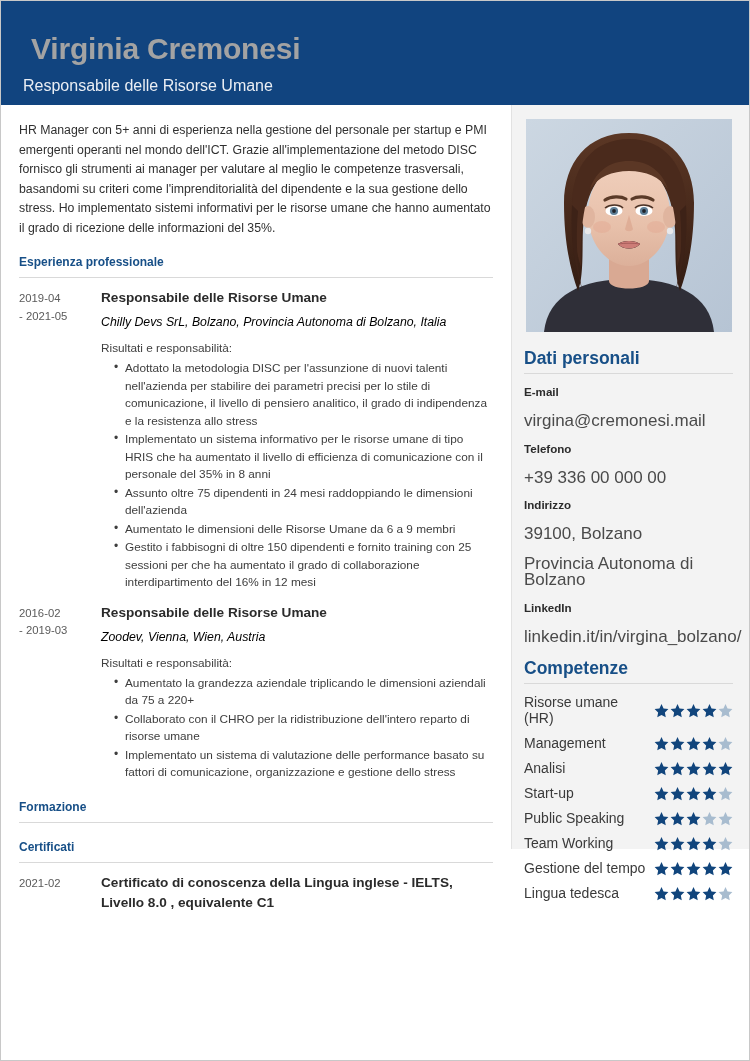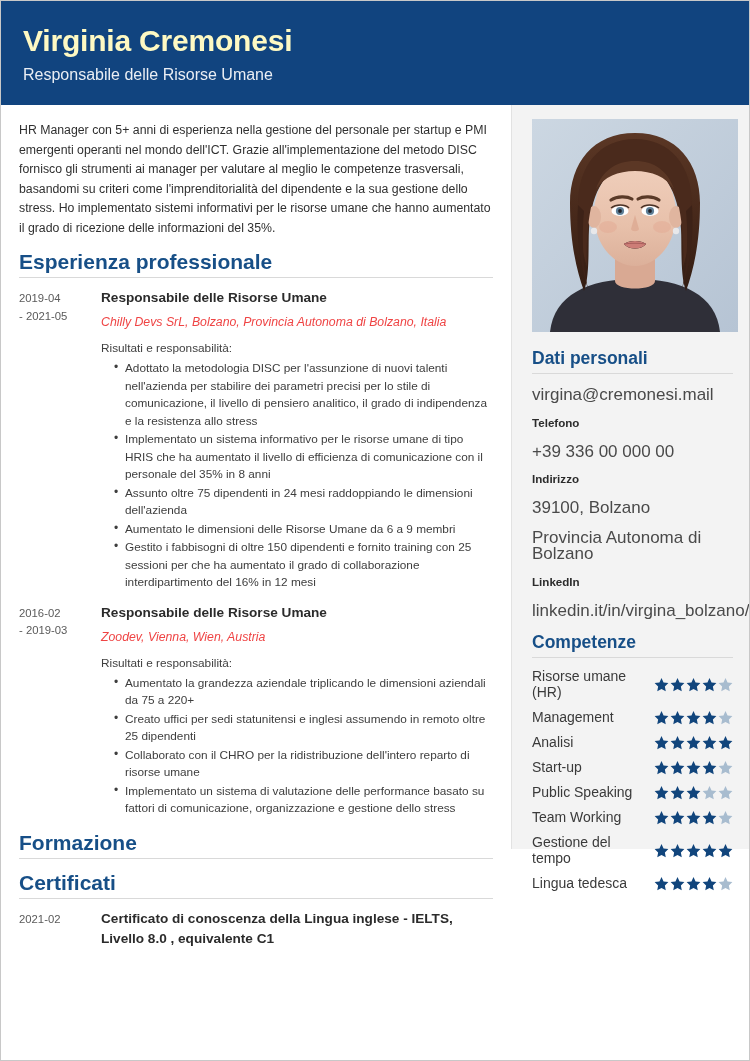--- a/index.html
+++ b/index.html
@@ -22,26 +22,26 @@
   }
 
   
   .header {
     background: #11447f;
     height: 104px;
     padding: 22px 0 0 22px;
     box-sizing: border-box;
   }
   .header-name {
-    color: #fef9c3;
+    color: #a3a3a3;
     font-size: 30px;
     font-weight: bold;
     letter-spacing: -0.2px;
     line-height: 36px;
-    margin: 0;
+    margin: 8px;
   }
   .header-role {
     color: #eaeef4;
     font-size: 16px;
     font-weight: normal;
     line-height: 22px;
     margin: 5px 0 0 0;
   }
 
   
@@ -53,40 +53,40 @@
   .main-col {
     width: 512px;
     box-sizing: border-box;
     padding: 16px 18px 0 18px;
     background: #ffffff;
   }
   .side-col {
     width: 238px;
     box-sizing: border-box;
     background: #f3f3f3;
-    padding: 14px 16px 0 20px;
+    padding: 14px 16px 0 12px;
     border-left: 1px solid #e2e2e2;
   }
 
   
   .summary {
     font-size: 12.3px;
     line-height: 19.5px;
     color: #303030;
     text-align: left;
     margin: 0 0 6px 0;
   }
 
   
   .section {
     margin-top: 12px;
   }
   .section-title {
     color: #174f87;
-    font-size: 21px;
+    font-size: 12px;
     font-weight: bold;
     margin: 0 0 3px 0;
     line-height: 24px;
   }
   .section-rule {
     height: 1px;
     background: #d9d9d9;
     margin: 0 0 10px 0;
   }
 
@@ -110,21 +110,21 @@
   .entry-title {
     font-size: 13.6px;
     font-weight: bold;
     color: #2b2b2b;
     line-height: 20px;
     margin: 0 0 5px 0;
   }
   .entry-sub {
     font-size: 12.3px;
     font-style: italic;
-    color: #ef4444;
+    color: #000000;
     line-height: 18px;
     margin: 0 0 8px 0;
   }
   .entry-lead {
     font-size: 11.8px;
     color: #404040;
     line-height: 18px;
     margin: 0 0 3px 0;
   }
   ul.bullets {
@@ -251,21 +251,20 @@
               <div class="entry-dates">
                 <div>2016-02</div>
                 <div>- 2019-03</div>
               </div>
               <div class="entry-body">
                 <div class="entry-title">Responsabile delle Risorse Umane</div>
                 <div class="entry-sub">Zoodev, Vienna, Wien, Austria</div>
                 <div class="entry-lead">Risultati e responsabilità:</div>
                 <ul class="bullets">
                   <li>Aumentato la grandezza aziendale triplicando le dimensioni aziendali da 75 a 220+</li>
-                  <li>Creato uffici per sedi statunitensi e inglesi assumendo in remoto oltre 25 dipendenti</li>
                   <li>Collaborato con il CHRO per la ridistribuzione dell'intero reparto di risorse umane</li>
                   <li>Implementato un sistema di valutazione delle performance basato su fattori di comunicazione, organizzazione e gestione dello stress</li>
                 </ul>
               </div>
             </div>
           </div>
       </div>
 
       <div class="section">
         <div class="section-title">Formazione</div>
@@ -357,20 +356,21 @@
             <path d="M160 86 C162 118 158 146 150 170 C156 144 156 112 154 92 Z" fill="#3d2217"></path>
           </g>
         </svg>
       </div>
 
       <div class="side-section">
         <div class="side-title">Dati personali</div>
         <div class="side-rule"></div>
         <div id="contact-fields">
             <div class="contact-block">
+              <div class="contact-label">E-mail</div>
               <div class="contact-value">virgina@cremonesi.mail</div>
             </div>
             <div class="contact-block">
               <div class="contact-label">Telefono</div>
               <div class="contact-value">+39 336 00 000 00</div>
             </div>
             <div class="contact-block">
               <div class="contact-label">Indirizzo</div>
               <div class="contact-value">39100, Bolzano</div>
               <div class="contact-value">Provincia Autonoma di Bolzano</div>

